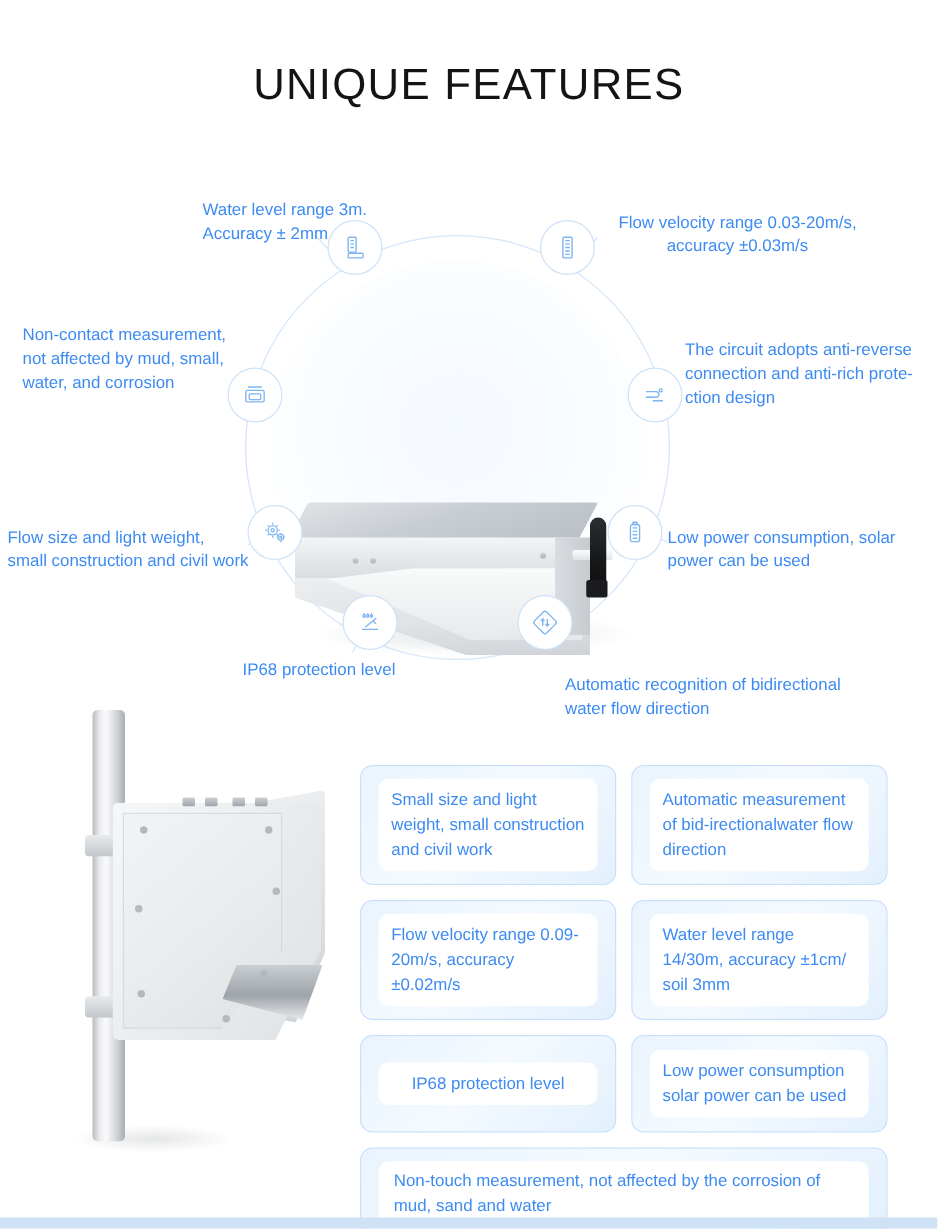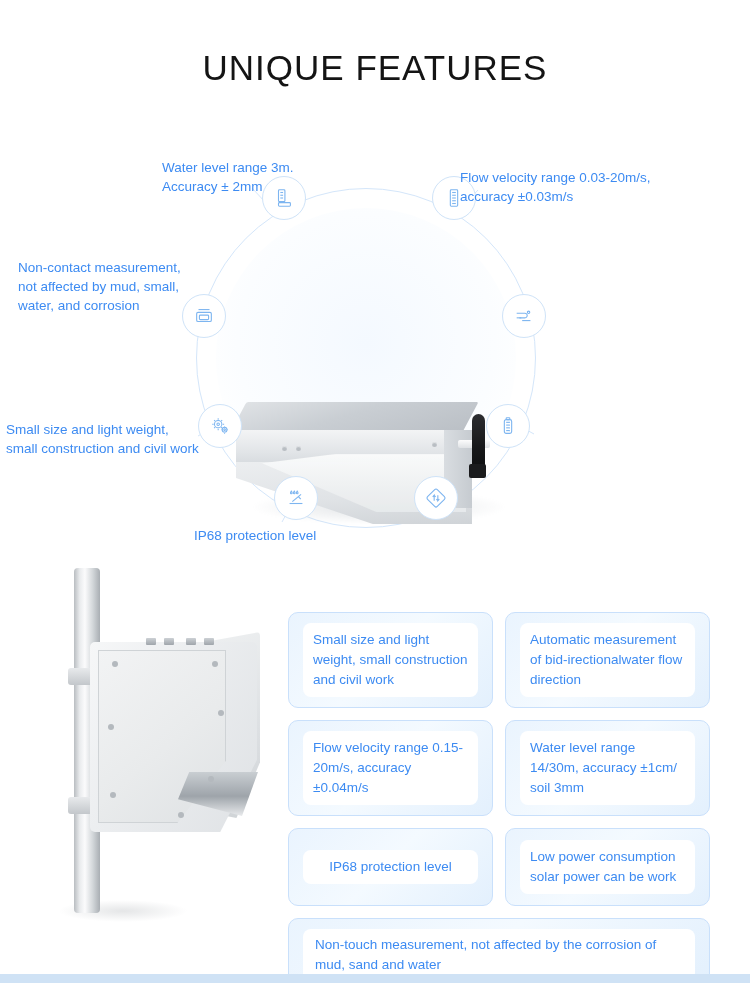--- a/index.html
+++ b/index.html
@@ -288,34 +288,41 @@
       <svg width="22" height="22" viewBox="0 0 24 24" fill="none" stroke="#7db5f0" stroke-width="1.2">
         <rect x="4.5" y="4.5" width="15" height="15" rx="2" transform="rotate(45 12 12)"></rect>
         <path d="M10 15V9l-1.6 1.8M10 9l1.6 1.8"></path>
         <path d="M14 9v6l1.6-1.8M14 15l-1.6-1.8"></path>
       </svg>
     </div>
 
     <div class="flabel" style="left:162px;top:18px;width:230px;">Water level range 3m.
 Accuracy ± 2mm</div>
 
-    <div class="flabel right" style="left:460px;top:28px;width:260px;">Flow velocity range 0.03-20m/s,
+    <div class="flabel right" style="left:460px;top:28px;width:260px;text-align:center;">Flow velocity range 0.03-20m/s,
 accuracy ±0.03m/s</div>
 
     <div class="flabel" style="left:18px;top:118px;width:190px;">Non-contact measurement,
 not affected by mud, small,
 water, and corrosion</div>
 
-
-    <div class="flabel" style="left:6px;top:280px;width:206px;">Small size and light weight,
+    <div class="flabel right" style="left:548px;top:130px;width:200px;">The circuit adopts anti-reverse
+connection and anti-rich prote-
+ction design</div>
+
+    <div class="flabel" style="left:6px;top:280px;width:206px;">Flow size and light weight,
 small construction and civil work</div>
 
+    <div class="flabel right" style="left:534px;top:280px;width:212px;">Low power consumption, solar
+power can be used</div>
 
     <div class="flabel" style="left:194px;top:386px;width:200px;">IP68 protection level</div>
 
+    <div class="flabel right" style="left:452px;top:398px;width:266px;">Automatic recognition of bidirectional
+water flow direction</div>
   </div>
 
   <div class="photo">
     <div class="pole-shadow"></div>
     <div class="pole"></div>
     <div class="clamp c1"></div>
     <div class="clamp c2"></div>
     <div class="dev-side"></div>
     <div class="dev-body"></div>
     <div class="dev-face"></div>
@@ -341,33 +348,33 @@
       <div class="card">
         <div class="card-inner">Small size and light weight, small construction and civil work</div>
       </div>
       <div class="card">
         <div class="card-inner">Automatic measurement of bid-irectionalwater flow direction</div>
       </div>
     </div>
 
     <div class="card-row">
       <div class="card">
-        <div class="card-inner">Flow velocity range 0.15-20m/s, accuracy ±0.04m/s</div>
+        <div class="card-inner">Flow velocity range 0.09-20m/s, accuracy ±0.02m/s</div>
       </div>
       <div class="card">
         <div class="card-inner">Water level range 14/30m, accuracy ±1cm/ soil 3mm</div>
       </div>
     </div>
 
     <div class="card-row">
       <div class="card center">
         <div class="card-inner">IP68 protection level</div>
       </div>
       <div class="card">
-        <div class="card-inner">Low power consumption solar power can be work</div>
+        <div class="card-inner">Low power consumption solar power can be used</div>
       </div>
     </div>
 
     <div class="card-row">
       <div class="card wide">
         <div class="card-inner">Non-touch measurement, not affected by the corrosion of mud, sand and water</div>
       </div>
     </div>
   </div>
 

